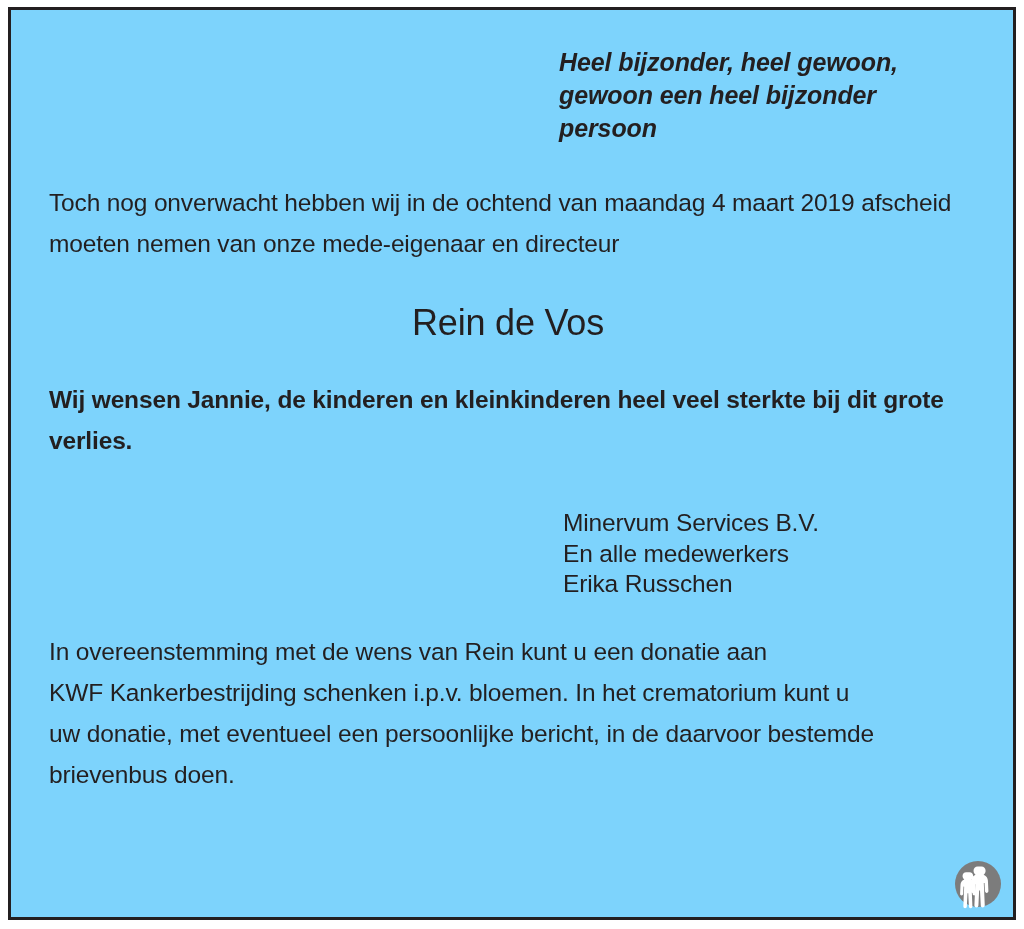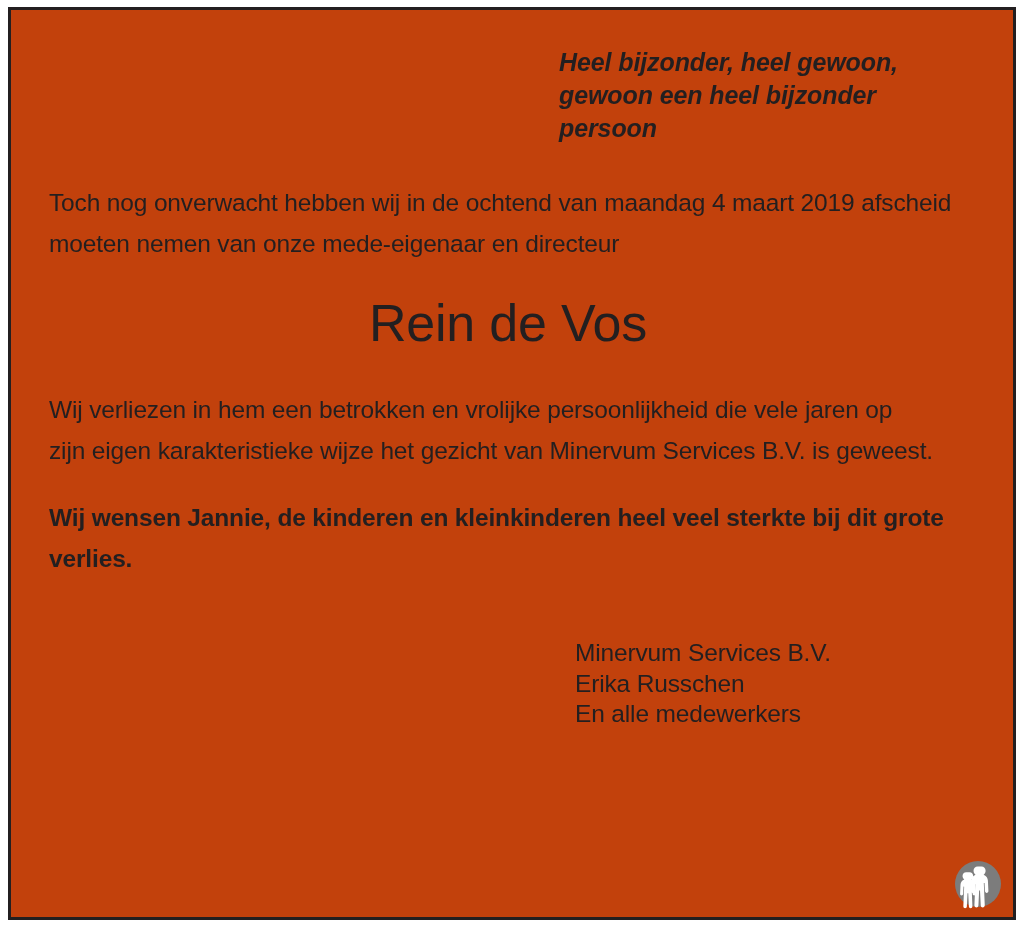--- a/index.html
+++ b/index.html
@@ -18,21 +18,21 @@
     font-family: "Liberation Sans", sans-serif;
     overflow: hidden;
   }
 
   .notice-frame {
     position: relative;
     width: 100%;
     height: 100%;
     box-sizing: border-box;
     border: 3px solid #231f20;
-    background: #c2410c;
+    background: #7dd3fc;
     overflow: hidden;
   }
 
   .notice-inner {
     position: relative;
     width: 100%;
     height: 100%;
     box-sizing: border-box;
     padding: 0 38px 0 38px;
     color: #231f20;
@@ -60,33 +60,33 @@
     white-space: pre-line;
   }
 
   .para-intro { padding-top: 37px; }
 
   
   .deceased-name {
     margin: 0;
     padding-top: 29px;
     text-align: center;
-    font-size: 52px;
+    font-size: 36px;
     font-weight: 400;
     line-height: 60px;
     letter-spacing: -0.2px;
     padding-right: 8px;
   }
 
   .para-tribute { padding-top: 36px; }
   .para-condolence { padding-top: 26px; font-weight: bold; }
 
   
   .signatories {
-    margin: 16px;
+    margin: 4px;
     padding-top: 43px;
     padding-left: 510px;
     font-size: 24.5px;
     line-height: 30.5px;
     letter-spacing: -0.15px;
   }
   .signatory-line { display: block; }
 
   .para-service { padding-top: 52px; }
   .para-donation { padding-top: 27px; }
@@ -109,32 +109,34 @@
     <div class="notice-inner">
 
       <p class="epigraph">Heel bijzonder, heel gewoon,
 gewoon een heel bijzonder persoon</p>
 
       <p class="body-text para-intro">Toch nog onverwacht hebben wij in de ochtend van maandag 4 maart 2019 afscheid
 moeten nemen van onze mede-eigenaar en directeur</p>
 
       <h1 class="deceased-name">Rein de Vos</h1>
 
-      <p class="body-text para-tribute">Wij verliezen in hem een betrokken en vrolijke persoonlijkheid die vele jaren op
-zijn eigen karakteristieke wijze het gezicht van Minervum Services B.V. is geweest.</p>
 
       <p class="body-text para-condolence">Wij wensen Jannie, de kinderen en kleinkinderen heel veel sterkte bij dit grote verlies.</p>
 
       <div class="signatories">
         <span class="signatory-line">Minervum Services B.V.</span>
+        <span class="signatory-line">En alle medewerkers</span>
         <span class="signatory-line">Erika Russchen</span>
-        <span class="signatory-line">En alle medewerkers</span>
       </div>
 
 
+      <p class="body-text para-donation">In overeenstemming met de wens van Rein kunt u een donatie aan
+KWF Kankerbestrijding schenken i.p.v. bloemen. In het crematorium kunt u
+uw donatie, met eventueel een persoonlijke bericht, in de daarvoor bestemde
+brievenbus doen.</p>
 
       <div class="emblem">
         <svg width="52" height="52" viewBox="0 0 52 52" aria-hidden="true">
           <circle cx="27" cy="27" r="23" fill="#7c7c7c"></circle>
 
           <path d="M30.5 9.5c2.4 0 4.1 1.9 4.1 4.3 0 1.7-0.8 3.2-2 3.9 2.5 0.9 4.2 3.1 4.3 5.9l0.5 10.4c0.05 1.1-0.7 1.9-1.7 1.9-0.95 0-1.7-0.75-1.75-1.8l-0.4-8.2-0.75 0.05 0.95 22.4c0.05 1.25-0.85 2.2-2 2.2-1.1 0-1.95-0.85-2.0-2.0l-0.75-15.1h-0.85l-0.75 15.1c-0.05 1.15-0.9 2.0-2.0 2.0-1.15 0-2.05-0.95-2.0-2.2l0.95-22.4-0.75-0.05-0.4 8.2c-0.05 1.05-0.8 1.8-1.75 1.8-1.0 0-1.75-0.8-1.7-1.9l0.5-10.4c0.1-2.8 1.8-5.0 4.3-5.9-1.2-0.7-2.0-2.2-2.0-3.9 0-2.4 1.7-4.3 4.1-4.3z" fill="#ffffff"></path>
 
           <path d="M18.6 15.2c2.1 0 3.6 1.7 3.6 3.8 0 1.5-0.7 2.8-1.75 3.45 2.2 0.8 3.7 2.75 3.8 5.2l0.4 9.1c0.05 0.95-0.6 1.65-1.5 1.65-0.85 0-1.5-0.65-1.55-1.6l-0.35-7.2-0.65 0.05 0.8 19.6c0.05 1.1-0.75 1.95-1.75 1.95-0.95 0-1.7-0.75-1.75-1.75l-0.65-13.2h-0.75l-0.65 13.2c-0.05 1.0-0.8 1.75-1.75 1.75-1.0 0-1.8-0.85-1.75-1.95l0.8-19.6-0.65-0.05-0.35 7.2c-0.05 0.95-0.7 1.6-1.55 1.6-0.9 0-1.55-0.7-1.5-1.65l0.4-9.1c0.1-2.45 1.6-4.4 3.8-5.2-1.05-0.65-1.75-1.95-1.75-3.45 0-2.1 1.5-3.8 3.6-3.8z" fill="#ffffff"></path>
 
           <path d="M26.4 22.6c-1.6 1.5-3.6 2.4-5.9 2.6l0.2 2.9c2.9-0.2 5.5-1.3 7.5-3.2z" fill="#ffffff"></path>

